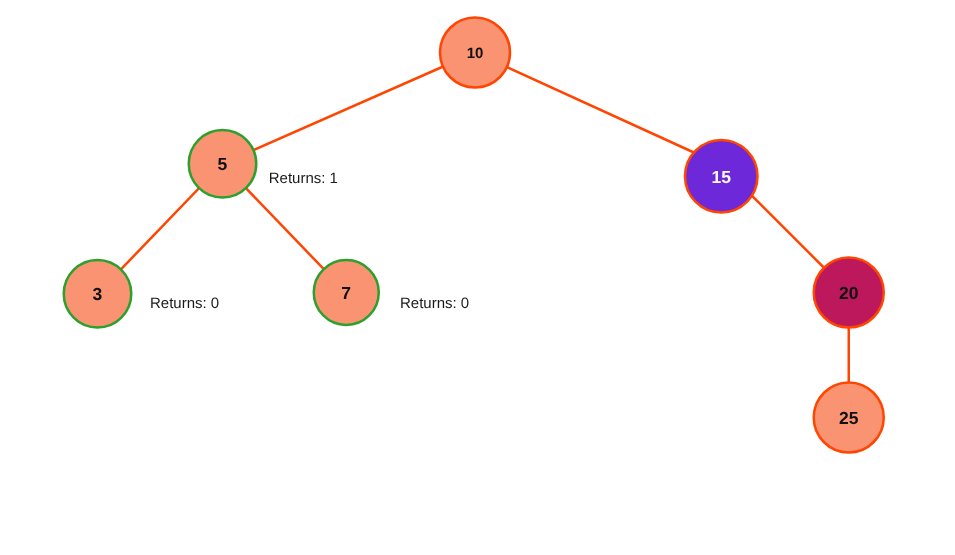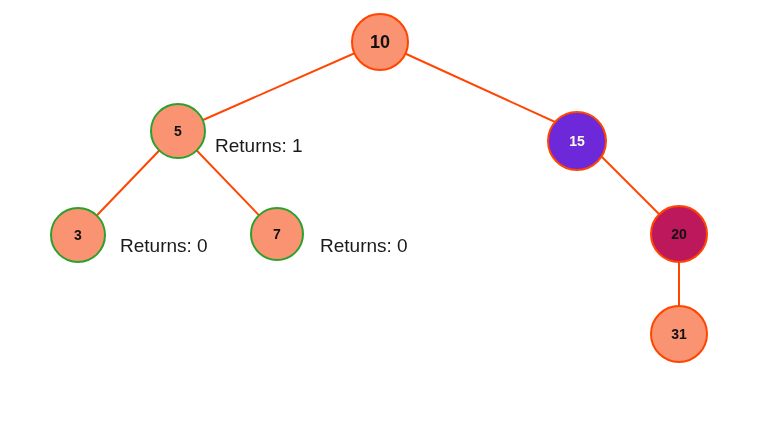--- a/index.html
+++ b/index.html
@@ -35,61 +35,61 @@
     justify-content: center;
     font-weight: bold;
     line-height: 1;
     user-select: none;
   }
   .node-label {
     pointer-events: none;
   }
   .ret-label {
     position: absolute;
-    font-size: 19px;
+    font-size: 12px;
     color: #1a1a1a;
     white-space: nowrap;
     line-height: 1;
   }
 </style>
 </head>
 <body>
 
 <div id="canvas">
 
   <svg id="edge-layer" viewBox="0 0 764 444" width="764" height="444" xmlns="http://www.w3.org/2000/svg">
       <line x1="380" y1="42" x2="178" y2="131" stroke="#ff4500" stroke-width="2"></line>
       <line x1="380" y1="42" x2="577" y2="132" stroke="#ff4500" stroke-width="2"></line>
       <line x1="178" y1="131" x2="78" y2="235" stroke="#ff4500" stroke-width="2"></line>
       <line x1="178" y1="131" x2="277" y2="234" stroke="#ff4500" stroke-width="2"></line>
       <line x1="577" y1="132" x2="679" y2="234" stroke="#ff4500" stroke-width="2"></line>
       <line x1="679" y1="234" x2="679" y2="334" stroke="#ff4500" stroke-width="2"></line>
     </svg>
 
   <div id="node-layer">
-      <div class="node" style="left: 351px; top: 13px; width: 58px; height: 58px; background: rgb(250, 147, 114); border: 2px solid rgb(255, 69, 0); color: rgb(17, 17, 17); font-size: 18px;">
+      <div class="node" style="left: 351px; top: 13px; width: 58px; height: 58px; background: rgb(250, 147, 114); border: 2px solid rgb(255, 69, 0); color: rgb(17, 17, 17); font-size: 12px;">
         <span class="node-label">10</span>
       </div>
       <div class="node" style="left: 150px; top: 103px; width: 56px; height: 56px; background: rgb(250, 147, 114); border: 2px solid rgb(44, 160, 44); color: rgb(17, 17, 17); font-size: 14px;">
         <span class="node-label">5</span>
       </div>
       <div class="node" style="left: 547px; top: 111px; width: 60px; height: 60px; background: #6d28d9; border: 2px solid rgb(255, 69, 0); color: rgb(255, 251, 230); font-size: 14px;">
         <span class="node-label">15</span>
       </div>
       <div class="node" style="left: 50px; top: 207px; width: 56px; height: 56px; background: rgb(250, 147, 114); border: 2px solid rgb(44, 160, 44); color: rgb(17, 17, 17); font-size: 14px;">
         <span class="node-label">3</span>
       </div>
       <div class="node" style="left: 250px; top: 207px; width: 54px; height: 54px; background: rgb(250, 147, 114); border: 2px solid rgb(44, 160, 44); color: rgb(17, 17, 17); font-size: 14px;">
         <span class="node-label">7</span>
       </div>
       <div class="node" style="left: 650px; top: 205px; width: 58px; height: 58px; background: #be185d; border: 2px solid rgb(255, 69, 0); color: rgb(17, 17, 17); font-size: 14px;">
         <span class="node-label">20</span>
       </div>
       <div class="node" style="left: 650px; top: 305px; width: 58px; height: 58px; background: rgb(250, 147, 114); border: 2px solid rgb(255, 69, 0); color: rgb(17, 17, 17); font-size: 14px;">
-        <span class="node-label">31</span>
+        <span class="node-label">25</span>
       </div>
     </div>
   <div id="annotation-layer">
       <div class="ret-label" style="left: 215px; top: 136px; color: rgb(26, 26, 26);">Returns: 1</div>
       <div class="ret-label" style="left: 120px; top: 236px; color: rgb(26, 26, 26);">Returns: 0</div>
       <div class="ret-label" style="left: 320px; top: 236px; color: rgb(26, 26, 26);">Returns: 0</div>
     </div>
 
 </div>
 

